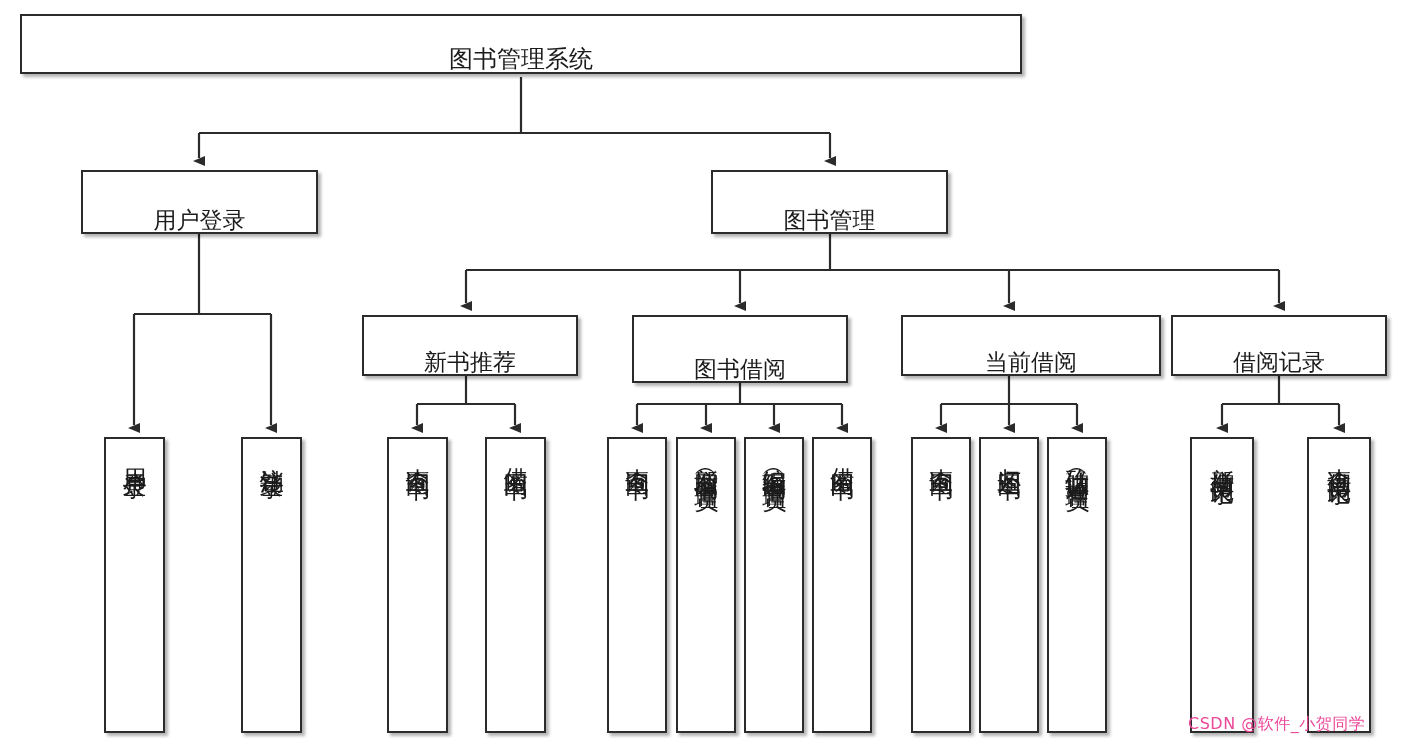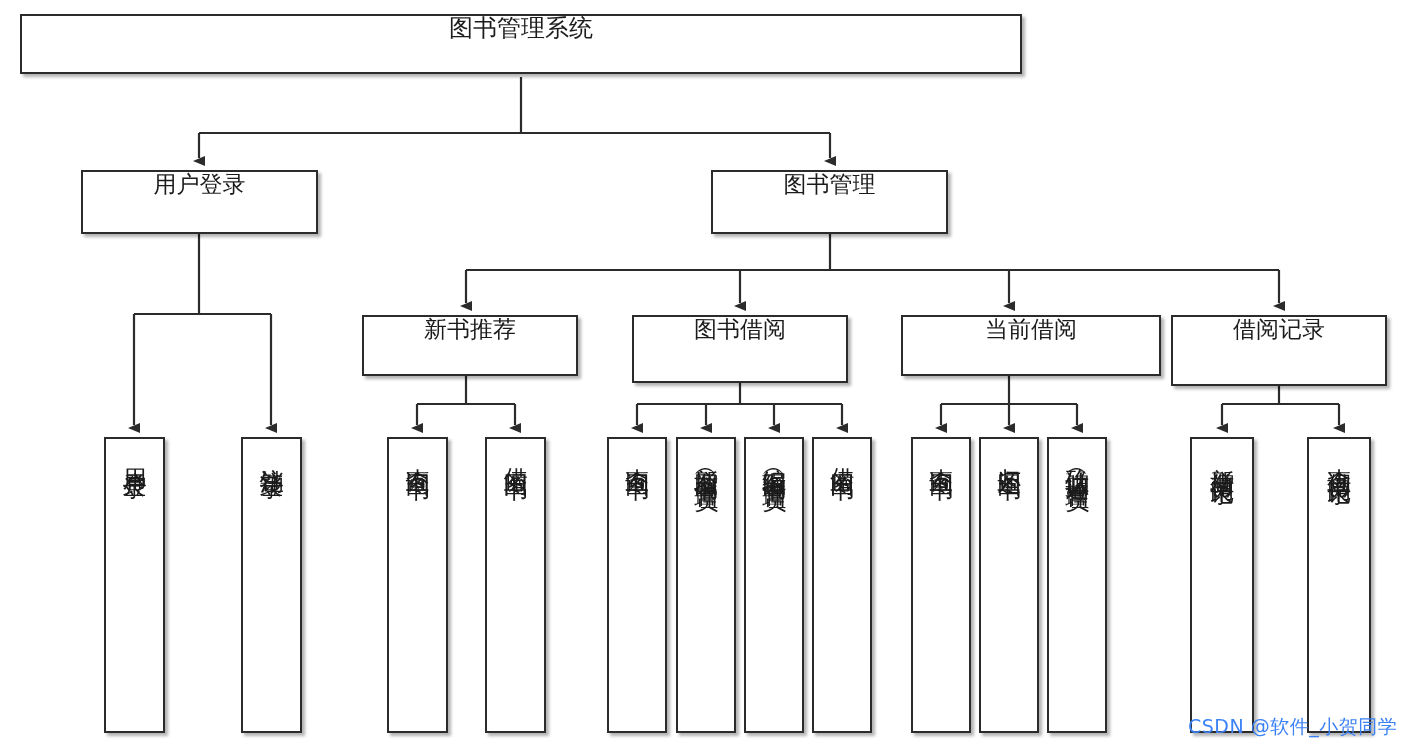--- a/index.html
+++ b/index.html
@@ -24,21 +24,21 @@
     width: 1405px;
     height: 747px;
   }
   .node {
     position: absolute;
     box-sizing: border-box;
     border: 2px solid #2b2b2b;
     background: #ffffff;
     box-shadow: 3px 3px 3px rgba(0,0,0,0.30);
     display: flex;
-    align-items: flex-start;
+    align-items: flex-end;
     justify-content: center;
     color: #1b1b1b;
     z-index: 3;
   }
   .node .label {
     line-height: 1.05;
     white-space: pre;
     text-align: center;
   }
   .node-h .label {
@@ -60,22 +60,22 @@
     white-space: normal;
     max-height: 278px;
   }
   .node-v.tall-text .label {
     max-height: 282px;
   }
   .watermark {
     position: absolute;
     left: 1188px;
     top: 714px;
-    font-size: 19px;
-    color: #3b82f6;
+    font-size: 16px;
+    color: #ec4899;
     letter-spacing: 0.5px;
     z-index: 5;
     white-space: nowrap;
   }
 </style>
 </head>
 <body>
 
 <div id="canvas">
 
@@ -142,21 +142,21 @@
 
   <div class="node node-h" style="left:711px; top:170px; width:237px; height:64px;">
     <span class="label">图书管理</span>
   </div>
   <div class="node node-h" style="left:632px; top:315px; width:216px; height:68px;">
     <span class="label">图书借阅</span>
   </div>
   <div class="node node-h" style="left:901px; top:315px; width:260px; height:61px;">
     <span class="label">当前借阅</span>
   </div>
-  <div class="node node-h" style="left:1171px; top:315px; width:216px; height:71px;">
+  <div class="node node-h" style="left:1171px; top:315px; width:216px; height:61px;">
     <span class="label">借阅记录</span>
   </div>
 
   <div class="node node-v" style="left:104px; top:437px; width:61px; height:296px;">
     <span class="label">用户登录</span>
   </div>
   <div class="node node-v" style="left:241px; top:437px; width:61px; height:296px;">
     <span class="label">注销登录</span>
   </div>
 

